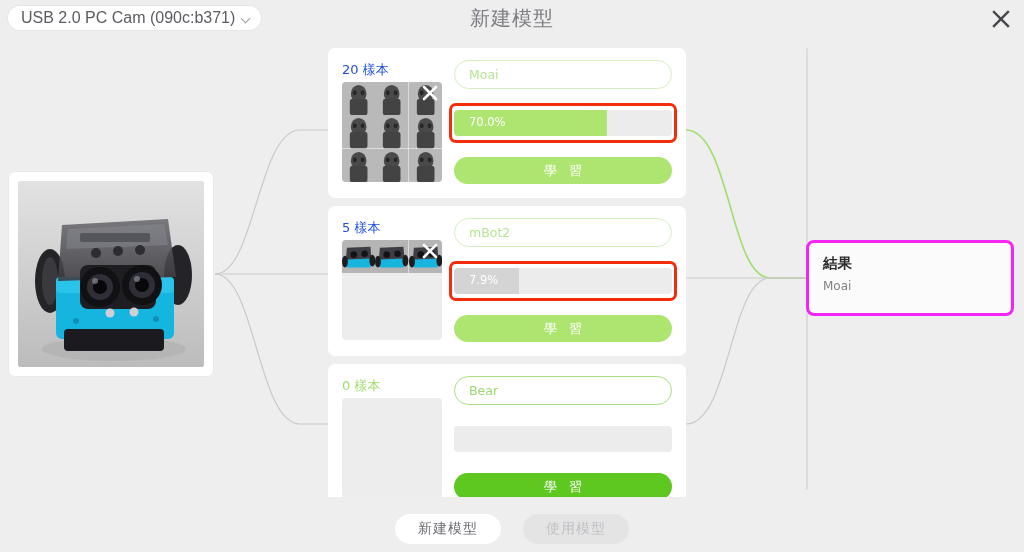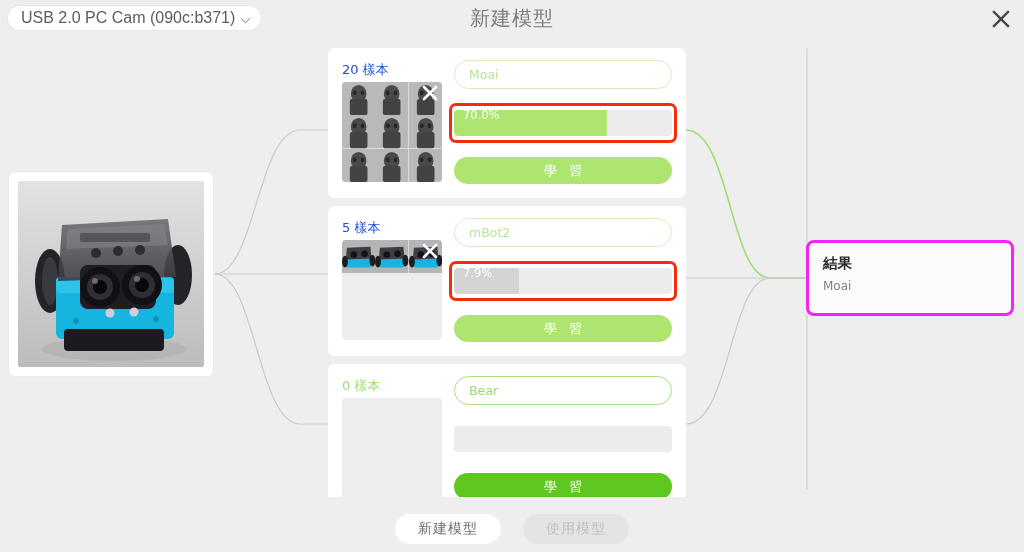--- a/index.html
+++ b/index.html
@@ -204,21 +204,22 @@
     height: 26px;
     background: #ececec;
     border-radius: 4px;
     overflow: hidden;
     position: relative;
   }
   .progress-fill {
     height: 100%;
     border-radius: 4px 0 0 4px;
     display: flex;
-    padding-left: 9px;
+    align-items: center;
+    padding-left: 15px;
   }
   .progress-text {
     font-size: 11.5px;
     color: #ffffff;
     line-height: 1;
     white-space: nowrap;
     font-family: "DejaVu Sans", "Liberation Sans", sans-serif;
   }
 
   .learn-btn {

